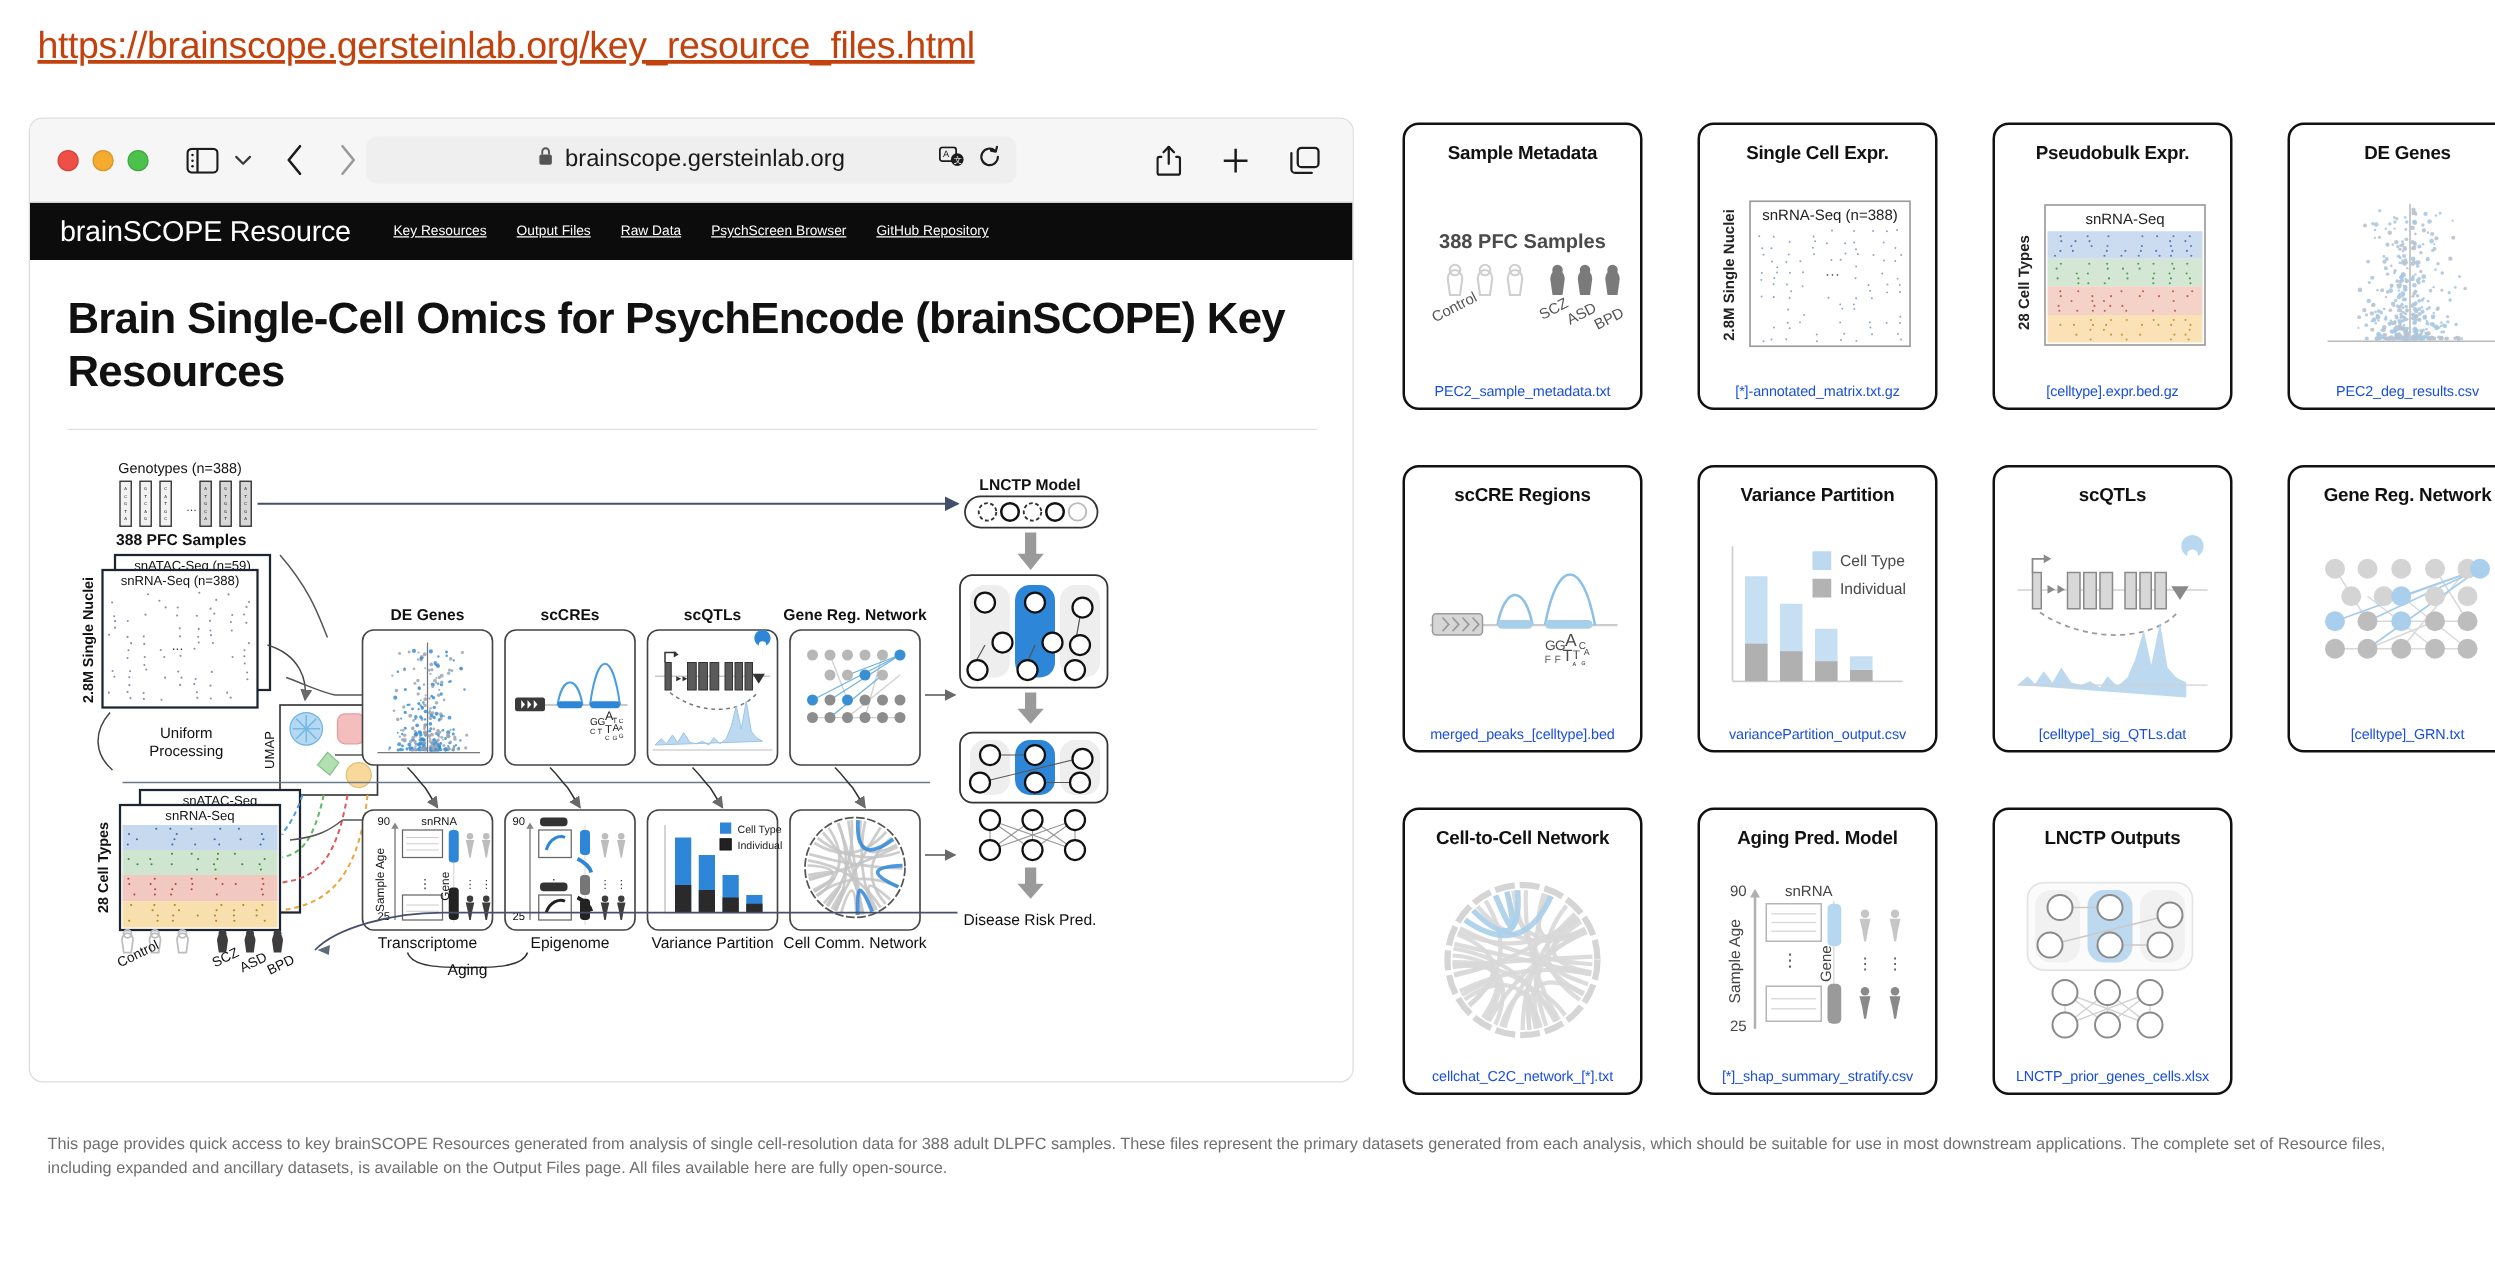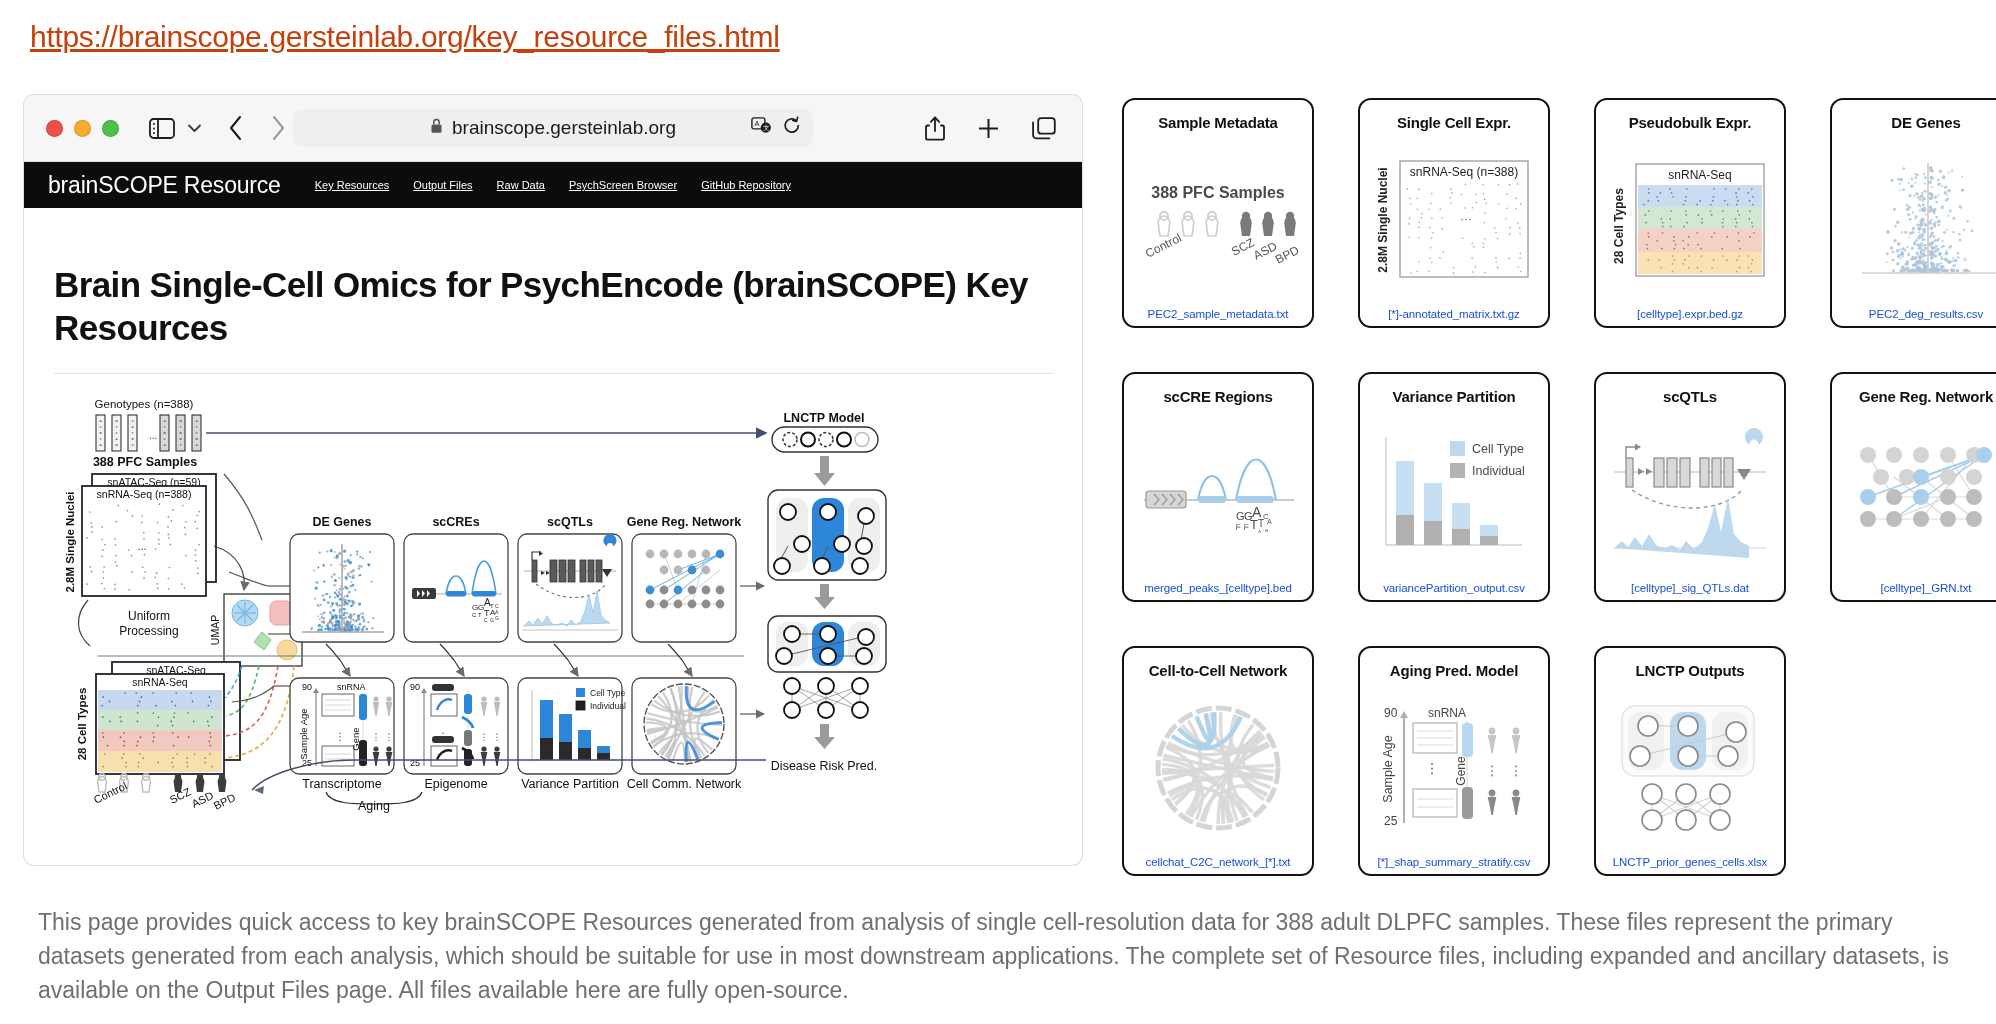--- a/index.html
+++ b/index.html
@@ -74,21 +74,21 @@
   .nav-link {
     font-size:11px; color:#ffffff; margin-right:24px;
     white-space:nowrap;
   }
   #navlinks { display:flex; align-items:center; margin-left:12px; }
 
   
   #pagebody { padding:26px 30px 0 30px; position:relative; }
   #pagetitle {
     font-size:35px; font-weight:bold; color:#111;
-    line-height:1.22; letter-spacing:-0.6px;margin-top:30px;
+    line-height:1.22; letter-spacing:-0.6px;
   }
   #titlerule {
     margin-top:24px; height:1px; background:#e3e3e3; width:1000px;
   }
 
   
   #flow { position:relative; margin-top:20px; width:1000px; height:420px; }
   #flow svg { position:absolute; left:0; top:0; }
 
   
@@ -115,21 +115,21 @@
     letter-spacing:-0.1px;
   }
   .card-art {
     flex:1; width:100%; display:flex; align-items:center; justify-content:center;
     padding-bottom:18px;
   }
 
   
   #footer {
     position:absolute; left:38px; top:905px; width:1920px;
-    font-size:23px; line-height:1.48; color:#6f6f6f;
+    font-size:13px; line-height:1.48; color:#6f6f6f;
   }
 </style>
 </head>
 <body>
 
 <a id="page-url" href="#">https://brainscope.gersteinlab.org/key_resource_files.html</a>
 
 <div id="browser">
 
   <div id="toolbar">

